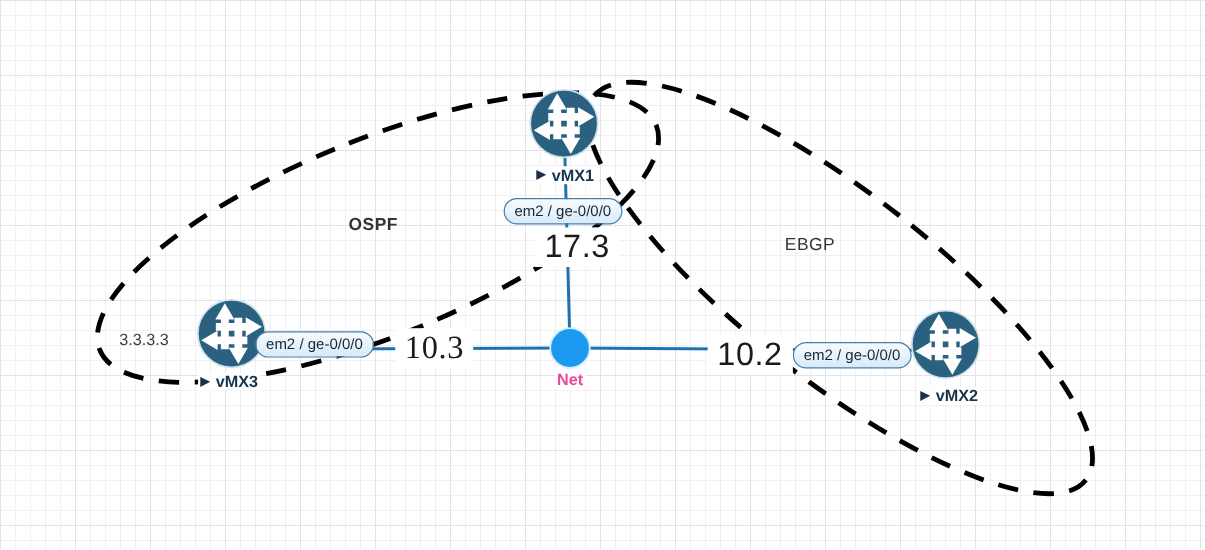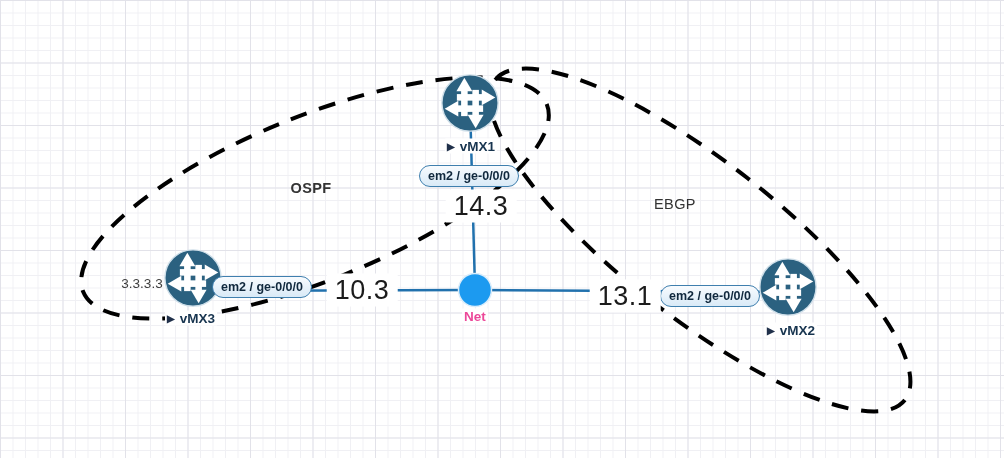--- a/index.html
+++ b/index.html
@@ -19,21 +19,21 @@
       linear-gradient(90deg,#f0f0f4 1px, transparent 1px);
     background-size:62.5px 62.5px,62.5px 62.5px,12.5px 12.5px,12.5px 12.5px;
   }
   svg.layer{position:absolute;left:0;top:0;}
   .overlay{position:absolute;transform:translate(-50%,-50%);white-space:nowrap;}
 
   .area-label{
     font-size:14.5px;color:#333;letter-spacing:.4px;
   }
   .ip-label{
-    font-size:13.5px;color:#3e3e3e;margin-left:22px;
+    font-size:13.5px;color:#3e3e3e;
   }
   .addr-label{
     background:#fff;
     font-size:27px;color:#1b1b1b;
     padding:1px 8px;
     letter-spacing:.5px;
   }
   .node-label{
     background:#fff;
     font-size:13.5px;font-weight:700;color:#17344f;
@@ -43,21 +43,21 @@
   .play{
     font-size:10px;color:#20304a;line-height:1;
   }
   .pill{
     background:linear-gradient(#f8fbfe,#d9eaf7);
     border:1.5px solid #3f7fae;
     border-radius:12px;
     height:20px;
     display:flex;align-items:center;
     padding:0 8px;
-    font-size:12.5px;font-weight:700;color:#10283d;
+    font-size:12.5px;font-weight:400;color:#10283d;
   }
   .net-label{
     background:#fff;
     font-size:13.5px;font-weight:700;color:#ec4899;
     padding:0 2px;
   }
 </style>
 </head>
 <body>
 
@@ -111,19 +111,19 @@
   </div>
   <div class="overlay node-label" style="left:791px;top:330px;">
     <span class="play">▶</span>
     <span>vMX2</span>
   </div>
 
   <div class="overlay pill" style="left:469px;top:176px;">em2 / ge-0/0/0</div>
   <div class="overlay pill" style="left:262px;top:287px;">em2 / ge-0/0/0</div>
   <div class="overlay pill" style="left:710px;top:296px;">em2 / ge-0/0/0</div>
 
-  <div class="overlay addr-label" style="left:481px;top:206px;">14.3</div>
-  <div class="overlay addr-label" style="left:362px;top:290px;">10.3</div>
-  <div class="overlay addr-label" style="left:625px;top:296px;">13.1</div>
+  <div class="overlay addr-label" style="left:481px;top:206px;">17.3</div>
+  <div class="overlay addr-label" style="left:362px;top:290px;font-family:Liberation Serif, serif;">10.3</div>
+  <div class="overlay addr-label" style="left:625px;top:296px;">10.2</div>
 
   <div class="overlay net-label" style="left:475px;top:316px;">Net</div>
 
 </div>
 
 </body></html>

